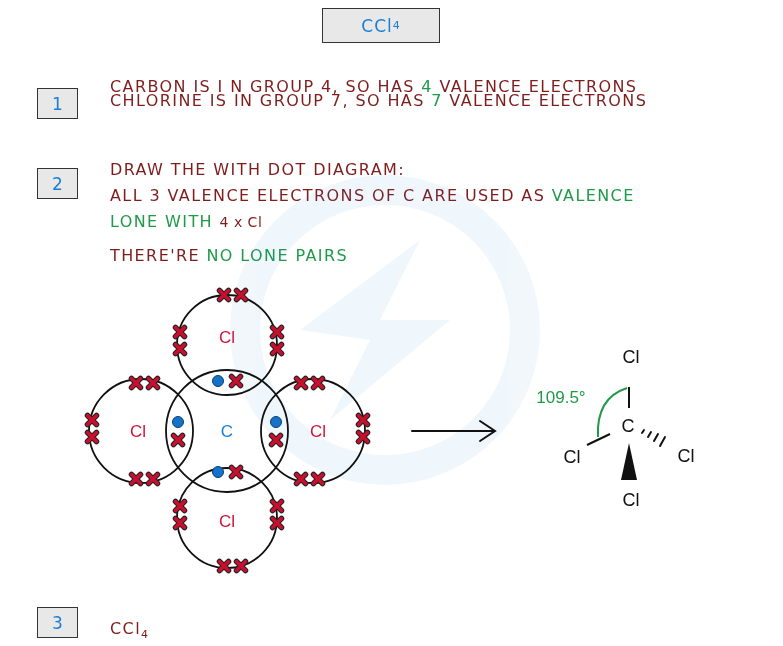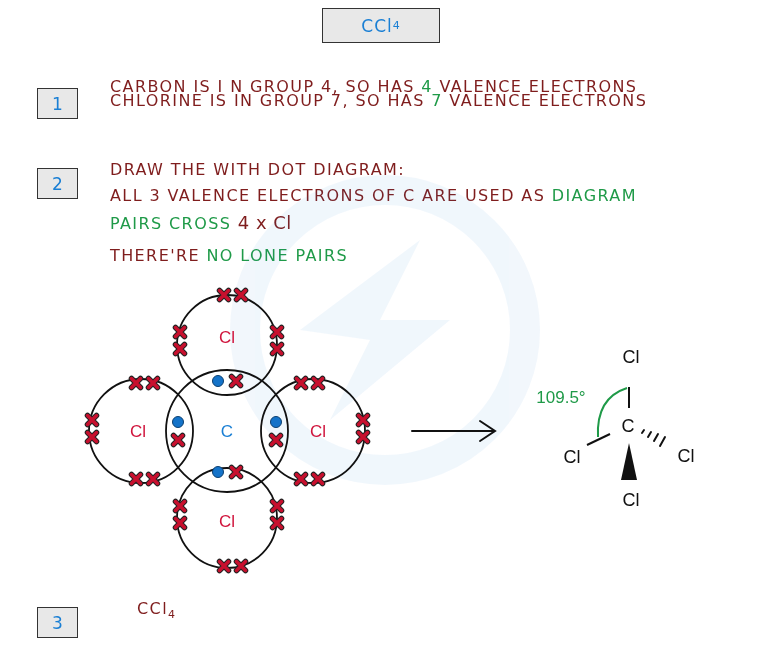--- a/index.html
+++ b/index.html
@@ -40,30 +40,30 @@
   <span class="red">CARBON  IS  I N  GROUP  4,  SO  HAS  </span><span class="green">4</span><span class="red">  VALENCE  ELECTRONS</span>
 </div>
 <div class="abs line" style="top:91px;">
   <span class="red">CHLORINE  IS  IN  GROUP  7,  SO  HAS  </span><span class="green">7</span><span class="red">  VALENCE  ELECTRONS</span>
 </div>
 
 <div class="abs line" style="top:160px;">
   <span class="red">DRAW  THE  WITH  DOT  DIAGRAM:</span>
 </div>
 <div class="abs line" style="top:186px;">
-  <span class="red">ALL  3  VALENCE  ELECTRONS  OF  C  ARE  USED  AS  </span><span class="green">DIAGRAM</span>
+  <span class="red">ALL  3  VALENCE  ELECTRONS  OF  C  ARE  USED  AS  </span><span class="green">VALENCE</span>
 </div>
 <div class="abs line" style="top:212px;">
-  <span class="green">PAIRS  CROSS  </span><span class="red" style="font-size:18px;letter-spacing:0.5px;">4 x Cl</span>
+  <span class="green">LONE  WITH  </span><span class="red" style="font-size:14px;letter-spacing:0.5px;">4 x Cl</span>
 </div>
 <div class="abs line" style="top:238px;margin-top:8px;">
   <span class="red">THERE'RE  </span><span class="green">NO  LONE  PAIRS</span>
 </div>
 
-<div class="abs line" style="top:599px;margin-left:27px;">
+<div class="abs line" style="top:619px;">
   <span class="red">CCl</span><sub class="red">4</sub><span class="red"></span>
 </div>
 
 <svg width="783" height="646" viewBox="0 0 783 646">
   <defs>
     <g id="xmark">
       <path d="M-4.5,-4.5 L4.5,4.5 M4.5,-4.5 L-4.5,4.5" stroke="#222" stroke-width="5.5" stroke-linecap="round"></path>
       <path d="M-4.5,-4.5 L4.5,4.5 M4.5,-4.5 L-4.5,4.5" stroke="#c8102e" stroke-width="3.5" stroke-linecap="round"></path>
     </g>
     <g id="dot">

